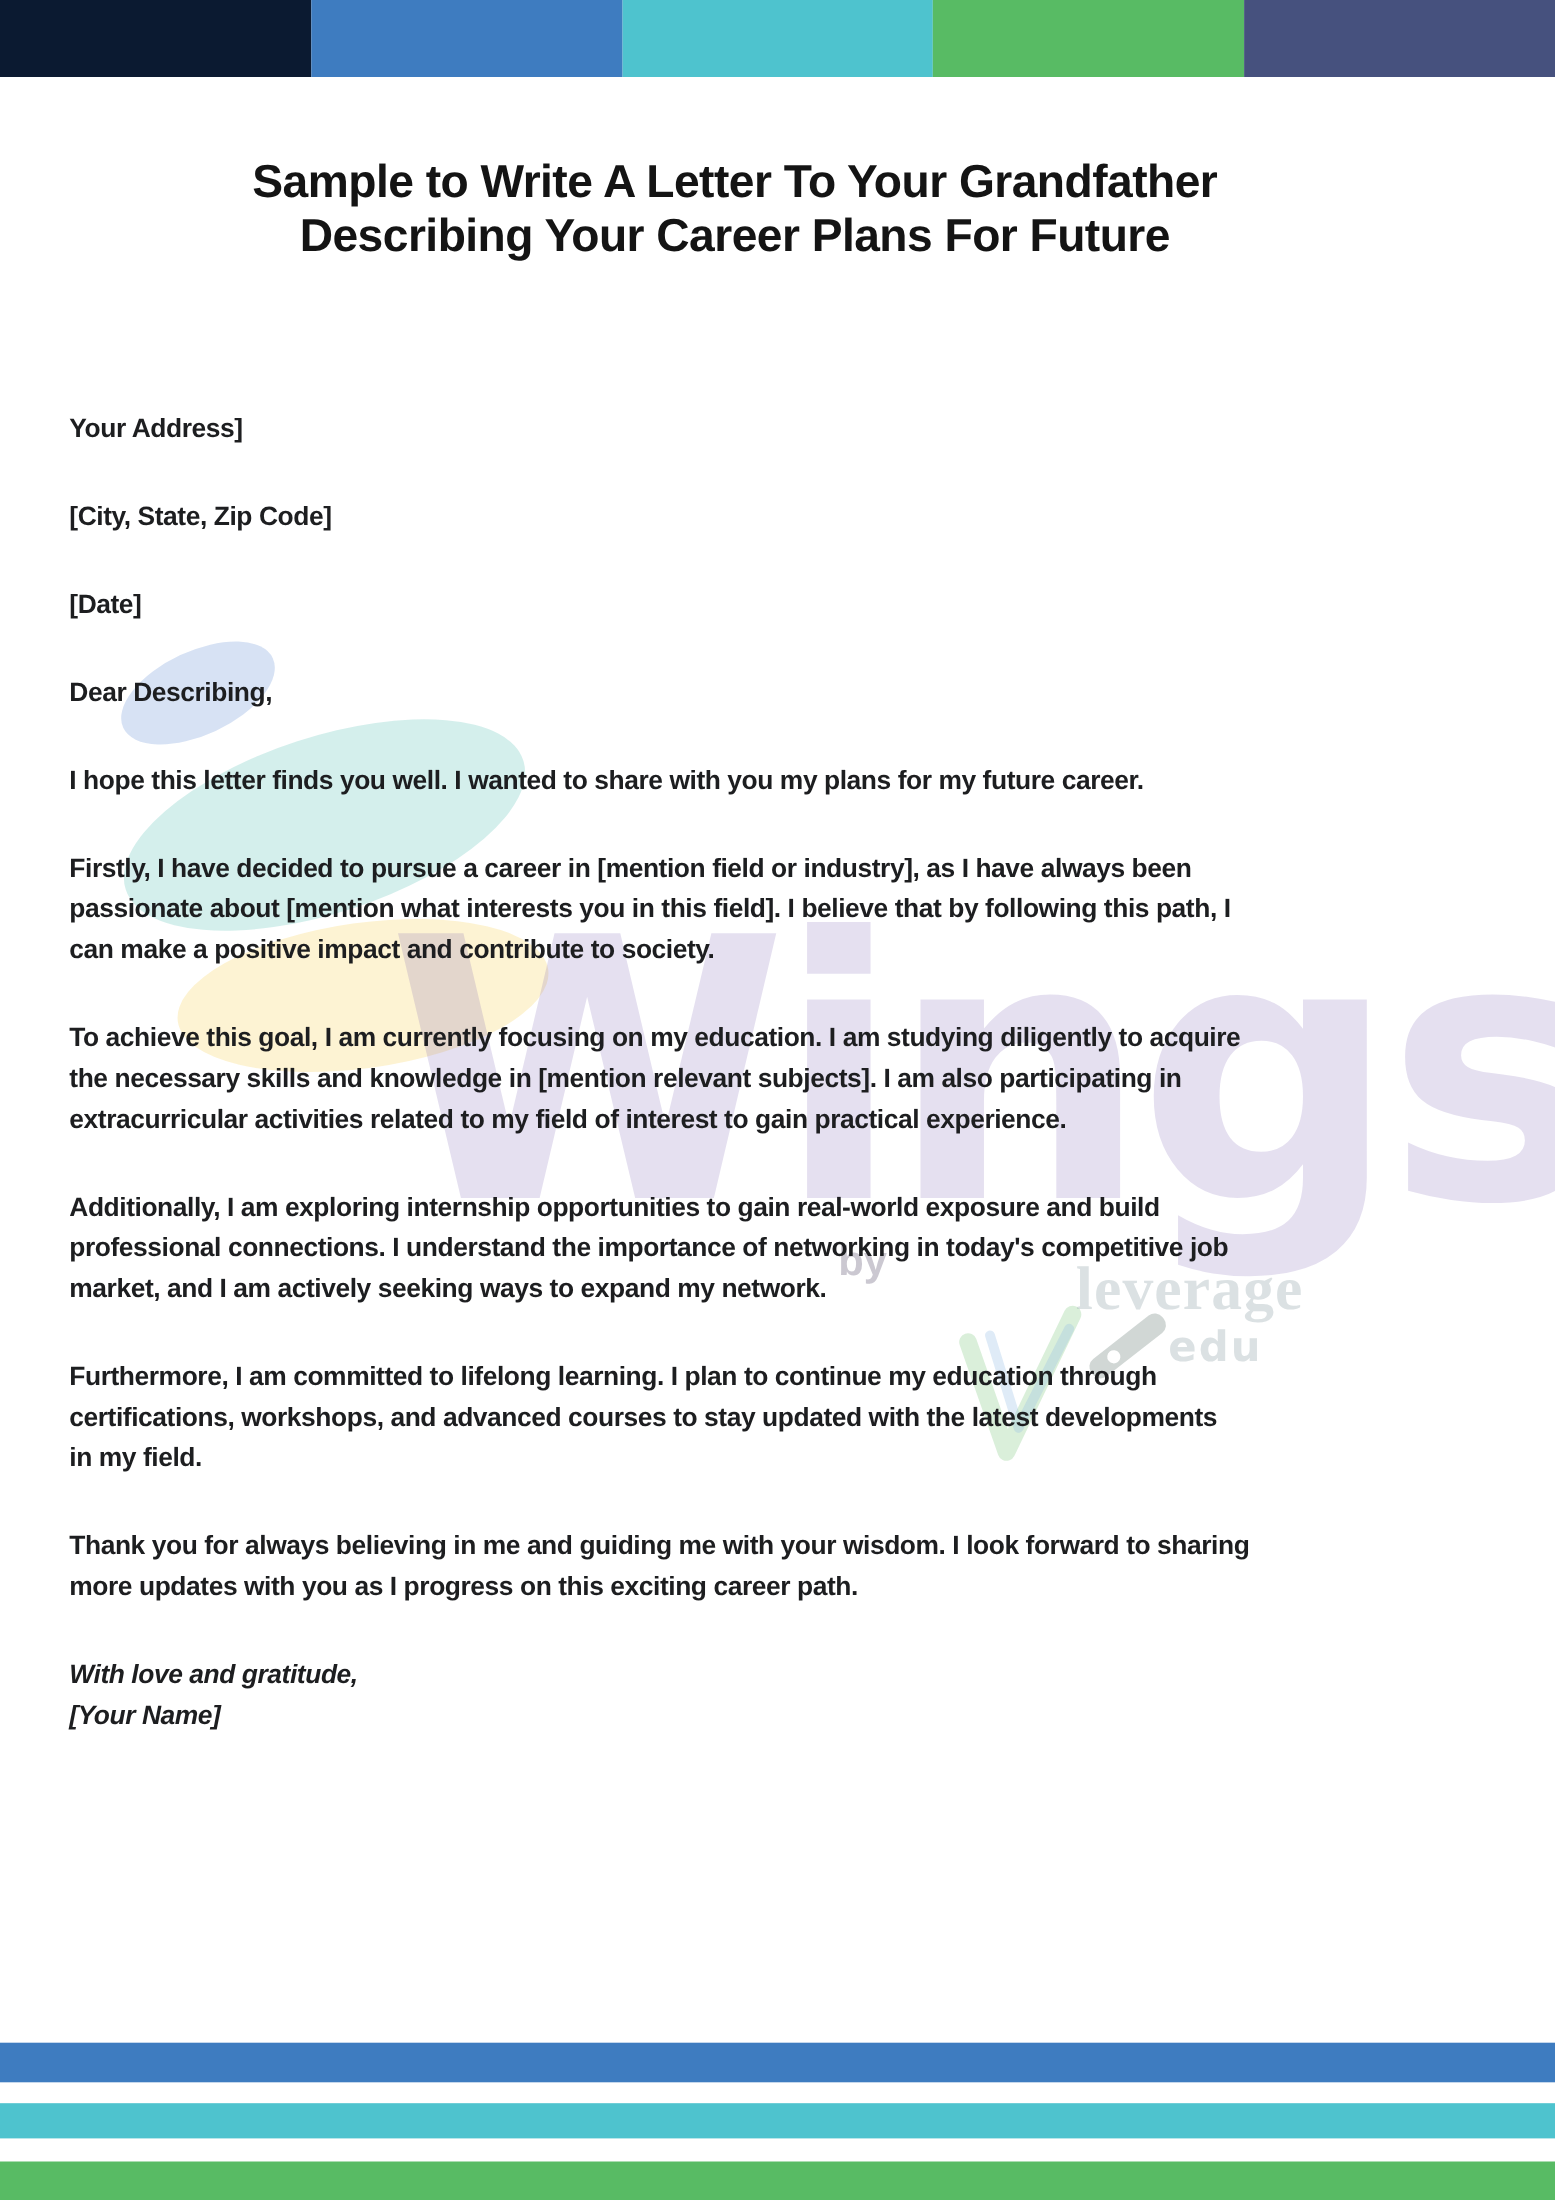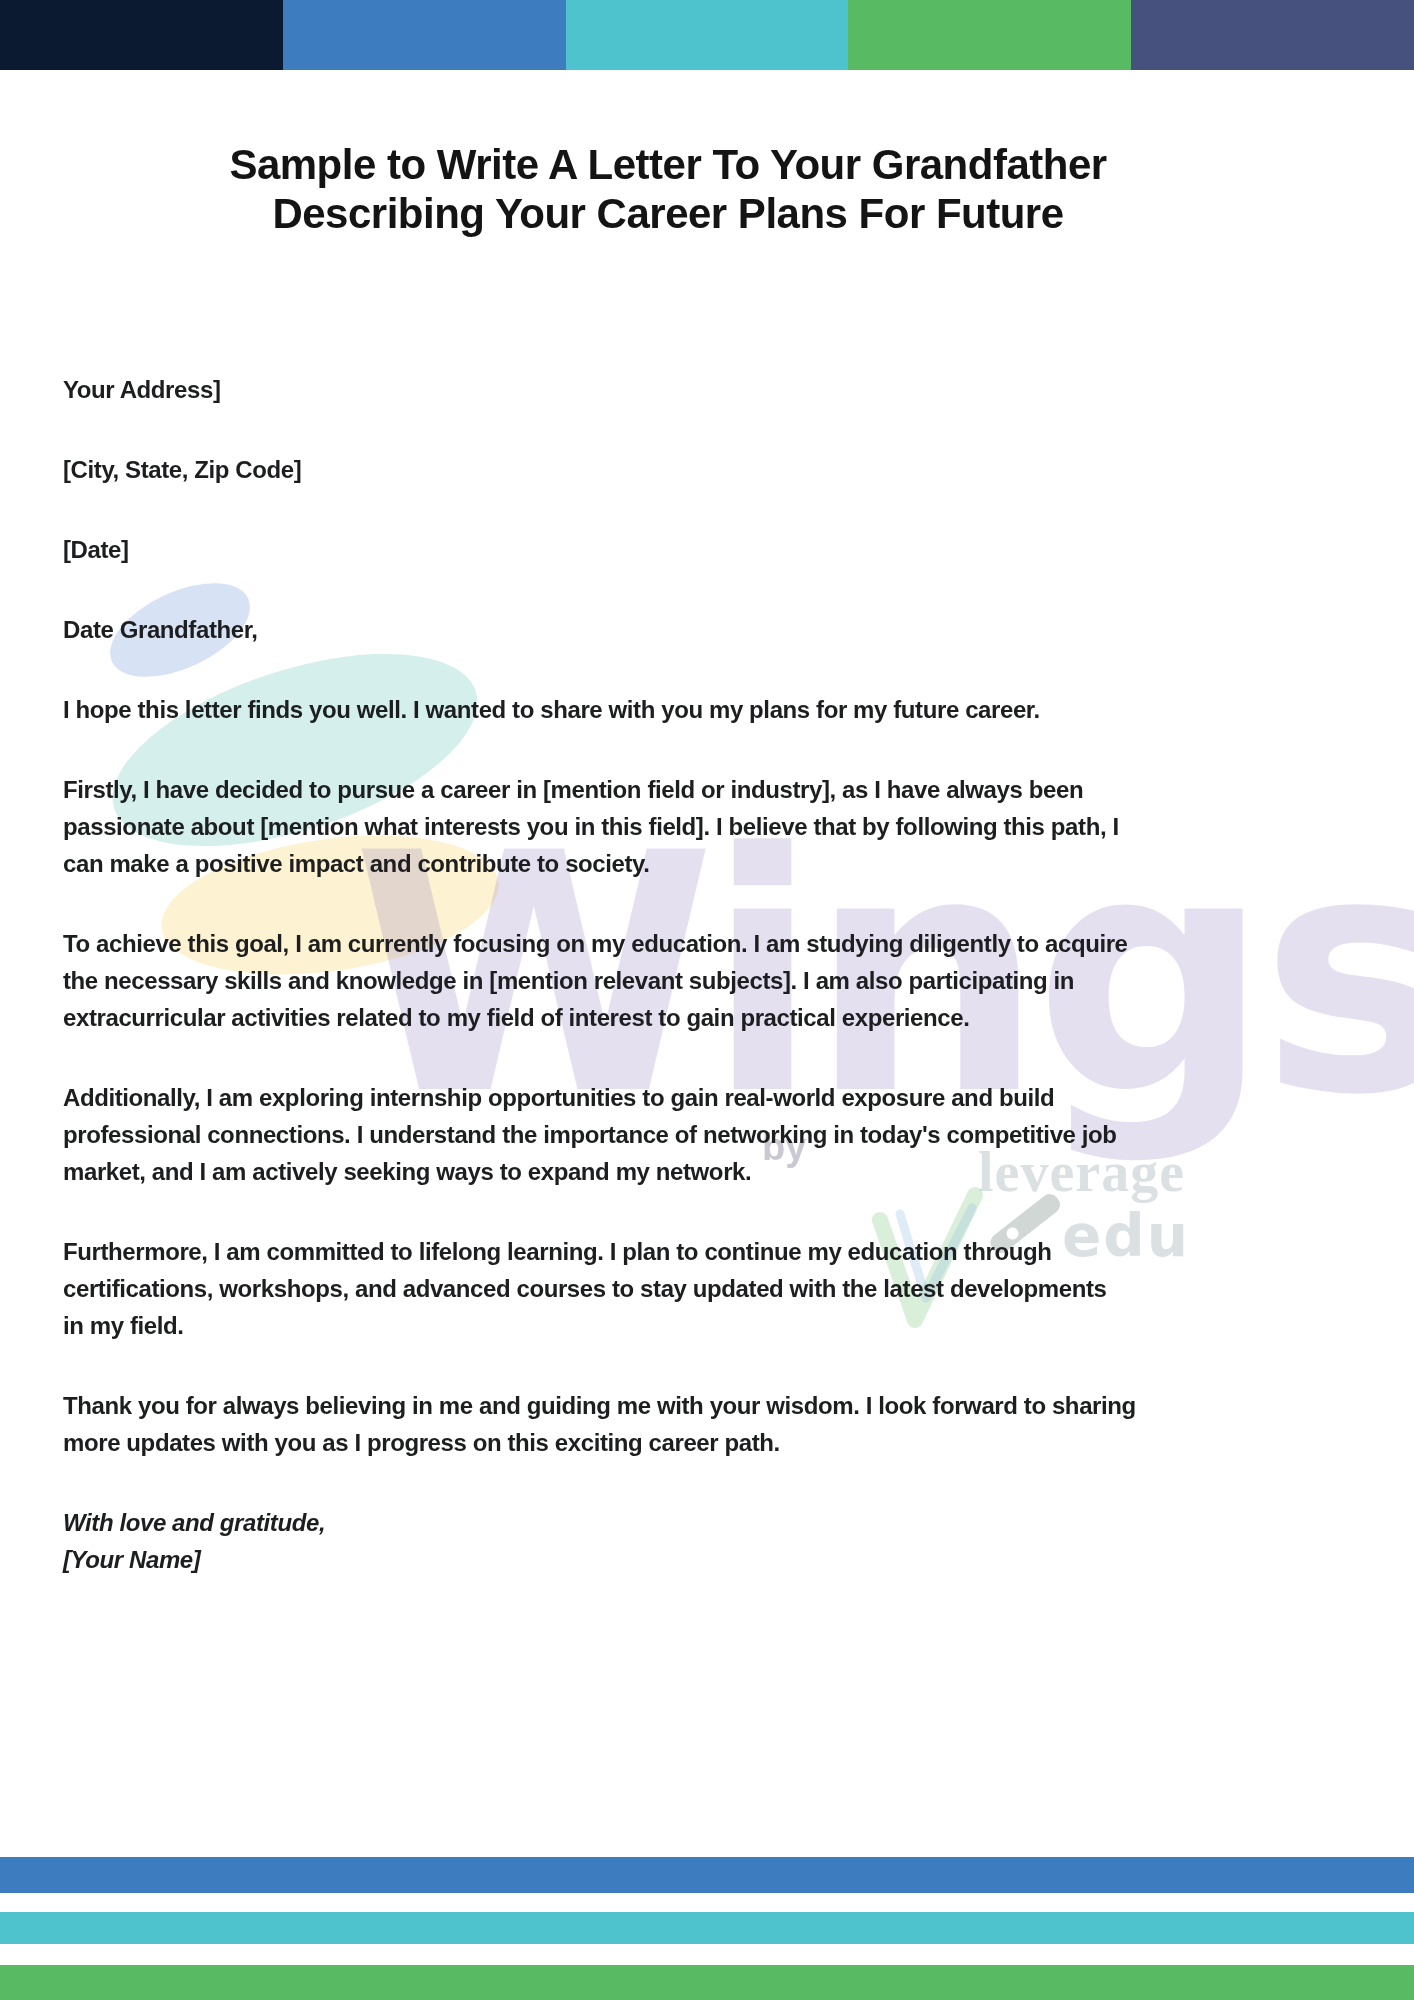--- a/index.html
+++ b/index.html
@@ -36,21 +36,21 @@
   }
   .wm-leverage {
     left:978px; top:1140px;
     font-family:Liberation Serif, serif;
     font-size:56px; font-weight:700; letter-spacing:1px;
     color:rgba(160,175,182,0.38);
   }
   .wm-edu {
     left:1062px; top:1202px;
     font-family:"DejaVu Sans", sans-serif;
-    font-size:58px; font-weight:700; letter-spacing:2px;
+    font-size:38px; font-weight:700; letter-spacing:2px;
     color:rgba(160,175,182,0.38);
   }
   .wm-mark { left:860px; top:1180px; }
 
   
   .content { position:relative; z-index:2; }
   .doc-title {
     position:absolute; top:140px; left:0; width:1336px;
     text-align:center; white-space:pre-line;
     font-size:42px; line-height:49px; font-weight:700;
@@ -96,21 +96,21 @@
   </svg>
 
   <div class="content">
     <h1 class="doc-title">Sample to Write A Letter To Your Grandfather
 Describing Your Career Plans For Future</h1>
 
     <div class="letter">
       <p class="block">Your Address]</p>
       <p class="block">[City, State, Zip Code]</p>
       <p class="block">[Date]</p>
-      <p class="block">Date Grandfather,</p>
+      <p class="block">Dear Describing,</p>
       <p class="block">I hope this letter finds you well. I wanted to share with you my plans for my future career.</p>
       <p class="block">Firstly, I have decided to pursue a career in [mention field or industry], as I have always been
 passionate about [mention what interests you in this field]. I believe that by following this path, I
 can make a positive impact and contribute to society.</p>
       <p class="block">To achieve this goal, I am currently focusing on my education. I am studying diligently to acquire
 the necessary skills and knowledge in [mention relevant subjects]. I am also participating in
 extracurricular activities related to my field of interest to gain practical experience.</p>
       <p class="block">Additionally, I am exploring internship opportunities to gain real-world exposure and build
 professional connections. I understand the importance of networking in today's competitive job
 market, and I am actively seeking ways to expand my network.</p>

